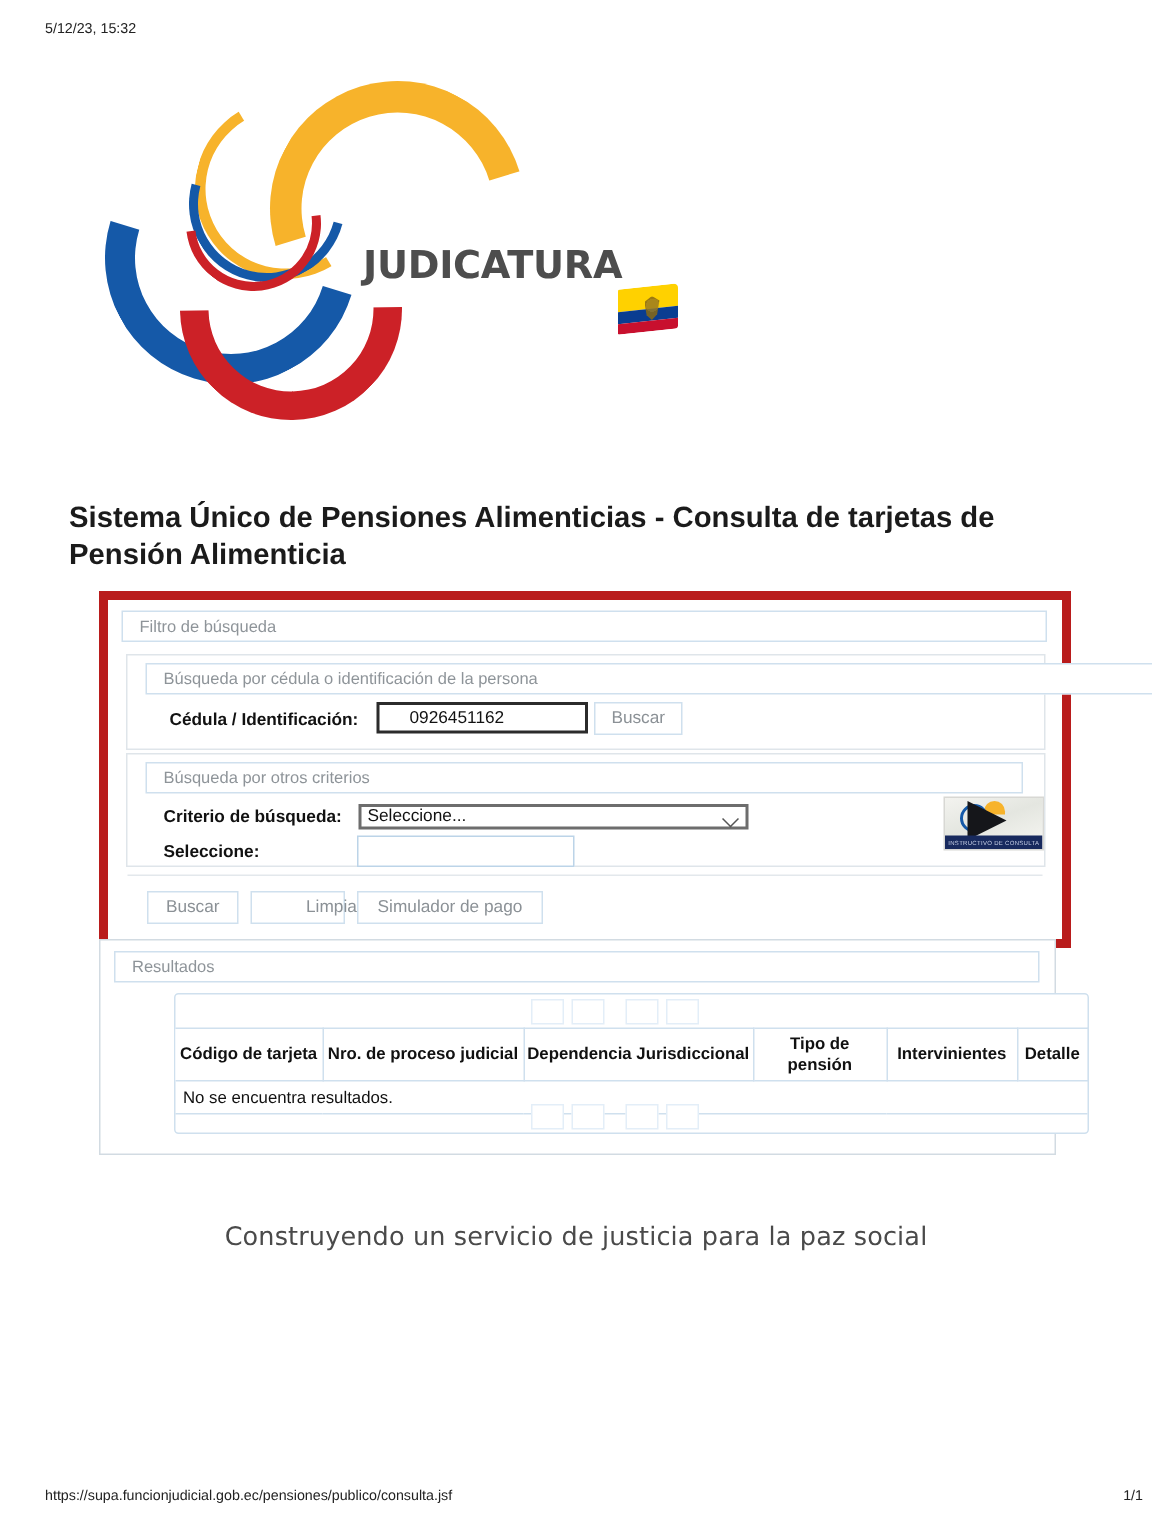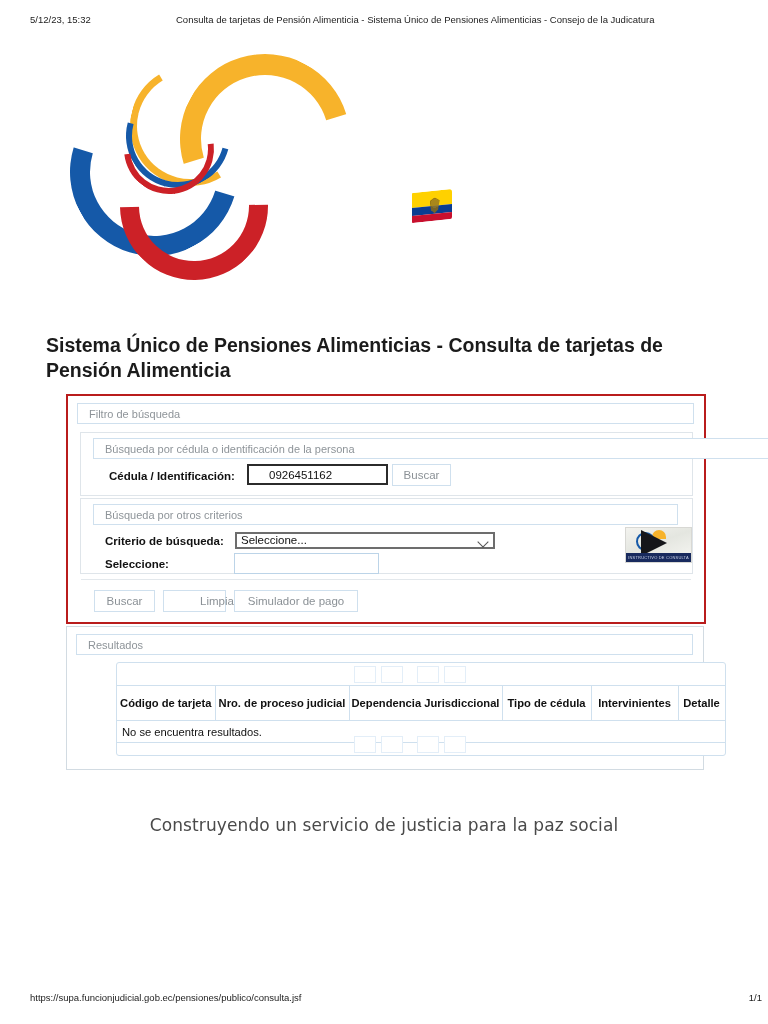--- a/index.html
+++ b/index.html
@@ -182,21 +182,21 @@
   .panel {
     position: absolute;
     background: #fff;
     border: 1px solid #cdd7de;
   }
   #filter-panel {
     left: 66px;
     top: 394px;
     width: 636px;
     height: 226px;
-    border: 2px solid #b91c1c;
+    border: 6px solid #b91c1c;
   }
   .legend {
     position: absolute;
     border: 1px solid #cfe0ee;
     background: #ffffff;
     color: #8e9499;
     font-size: 11px;
     line-height: 20px;
     padding-left: 11px;
     box-sizing: border-box;
@@ -418,31 +418,31 @@
     color: #4a4a4a;
     font-family: "DejaVu Sans", sans-serif;
     letter-spacing: .1px;
   }
 </style>
 </head>
 <body>
 
 <div class="print-header">
   <span class="ph-date">5/12/23, 15:32</span>
-  <span class="ph-title">Consulta de tarjetas de Pensión Alimenticia - Sistema Único de Pensiones Alimenticias - Consejo de la Judicatura</span>
 </div>
 
 <div class="logo-wrap">
   <div class="ring ring-yellow"></div>
   <div class="ring ring-yellow2"></div>
   <div class="ring ring-blue"></div>
   <div class="ring ring-blue2"></div>
   <div class="ring ring-red"></div>
   <div class="ring ring-red2"></div>
   <div class="logo-text">
+    <span class="lt2">JUDICATURA</span>
   </div>
   <div class="flag">
     <div class="f-y"></div>
     <div class="f-b"></div>
     <div class="f-r"></div>
     <div class="f-c"></div>
   </div>
 </div>
 
 <h1 class="page-title">Sistema Único de Pensiones Alimenticias - Consulta de tarjetas de Pensión Alimenticia</h1>
@@ -499,21 +499,21 @@
           <col style="width:153px">
         <col style="width:89px">
           <col style="width:87px">
           <col style="width:47px">
       </colgroup>
       <thead>
         <tr>
           <th>Código de tarjeta</th>
           <th>Nro. de proceso judicial</th>
           <th>Dependencia Jurisdiccional</th>
-          <th>Tipo de cédula</th>
+          <th>Tipo de pensión</th>
           <th>Intervinientes</th>
           <th>Detalle</th>
         </tr>
       </thead>
       <tbody>
         <tr>
           <td class="empty-msg" colspan="6">No se encuentra resultados.</td>
         </tr>
       </tbody>
     </table>

